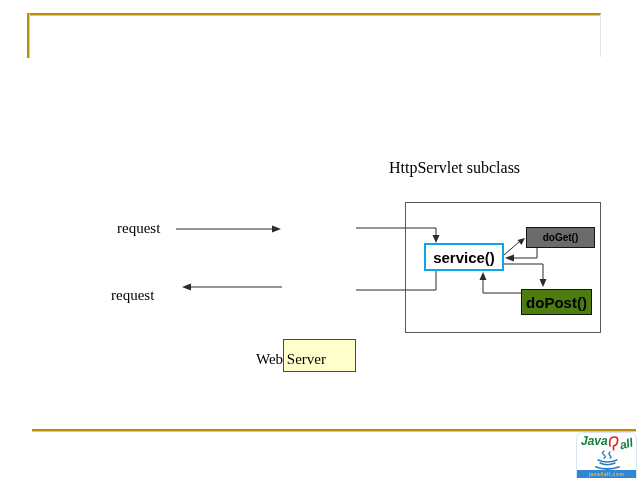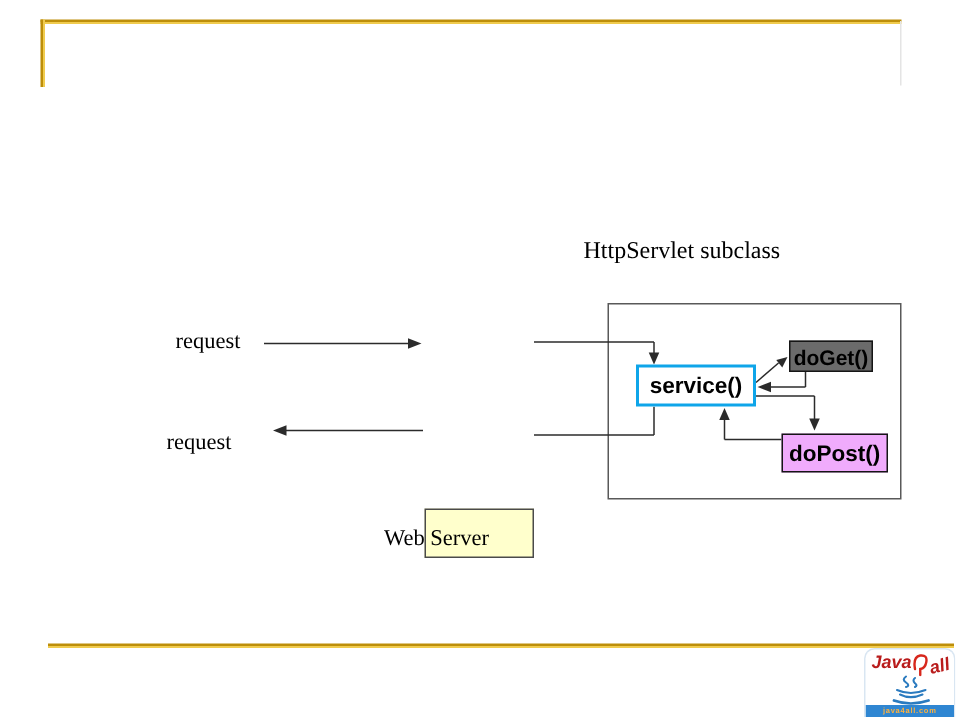--- a/index.html
+++ b/index.html
@@ -40,22 +40,22 @@
   .method-box {
     z-index: 3;
     display: flex; align-items: center; justify-content: center;
     font-weight: bold; white-space: nowrap;
   }
   #service-box {
     left: 424px; top: 243px; width: 80px; height: 28px;
     background: #ffffff; border: 2px solid #0ea5e9; font-size: 15px;
   }
   #doget-box {
-    left: 526px; top: 227px; width: 56px; height: 21px;
-    border: 1px solid #151515; font-size: 14px;
+    left: 526px; top: 227px; width: 69px; height: 21px;
+    border: 1px solid #151515; font-size: 10px;
   }
   #dopost-box {
     left: 521px; top: 289px; width: 71px; height: 26px;
     border: 1px solid #151515; font-size: 15px;
   }
 
   #web-server-box {
     left: 283px; top: 339px; width: 73px; height: 33px;
     border: 1px solid #4a4a4a; z-index: 1;
   }
@@ -68,21 +68,21 @@
     border: 1px solid #d9e6f2;
     border-bottom: none;
     border-radius: 7px 7px 0 0;
     z-index: 5;
     overflow: hidden;
   }
   #logo-brand {
     position: absolute; left: 4px; top: 2px;
     display: flex; align-items: flex-start;
     font-weight: bold; font-style: italic; font-size: 12px;
-    color: #b91c1c; line-height: 1;
+    color: #15803d; line-height: 1;
   }
   #logo-brand .all { transform: rotate(-14deg) translate(0px, 3px); display: inline-block; }
   #logo-cup { position: absolute; left: 13px; top: 17px; }
   #logo-bar {
     position: absolute; left: 0; right: 0; bottom: 0; height: 8px;
     background: #2f86d2;
     color: #ffb23d;
     font-size: 5px; font-weight: bold; letter-spacing: 0.5px;
     text-align: center; line-height: 8px;
     font-style: normal;
@@ -150,21 +150,21 @@
     </g>
   </g>
 </svg>
 
 <div class="abs method-box" id="service-box">
   <span>service()</span>
 </div>
 <div class="abs method-box" id="doget-box" style="background:#6b6b6b;">
   <span>doGet()</span>
 </div>
-<div class="abs method-box" id="dopost-box" style="background:#f0abfc;justify-content:center;">
+<div class="abs method-box" id="dopost-box" style="background:#4d7c0f;justify-content:center;">
   <span>doPost()</span>
 </div>
 
 <div class="abs" id="web-server-box" style="background:#ffffcc;"></div>
 <div class="abs label" id="web-server-label">Web Server</div>
 
 <div class="abs" id="logo-card">
   <div id="logo-brand">
     <span>Java</span>
     <svg width="11" height="16" viewBox="0 0 11 16">

